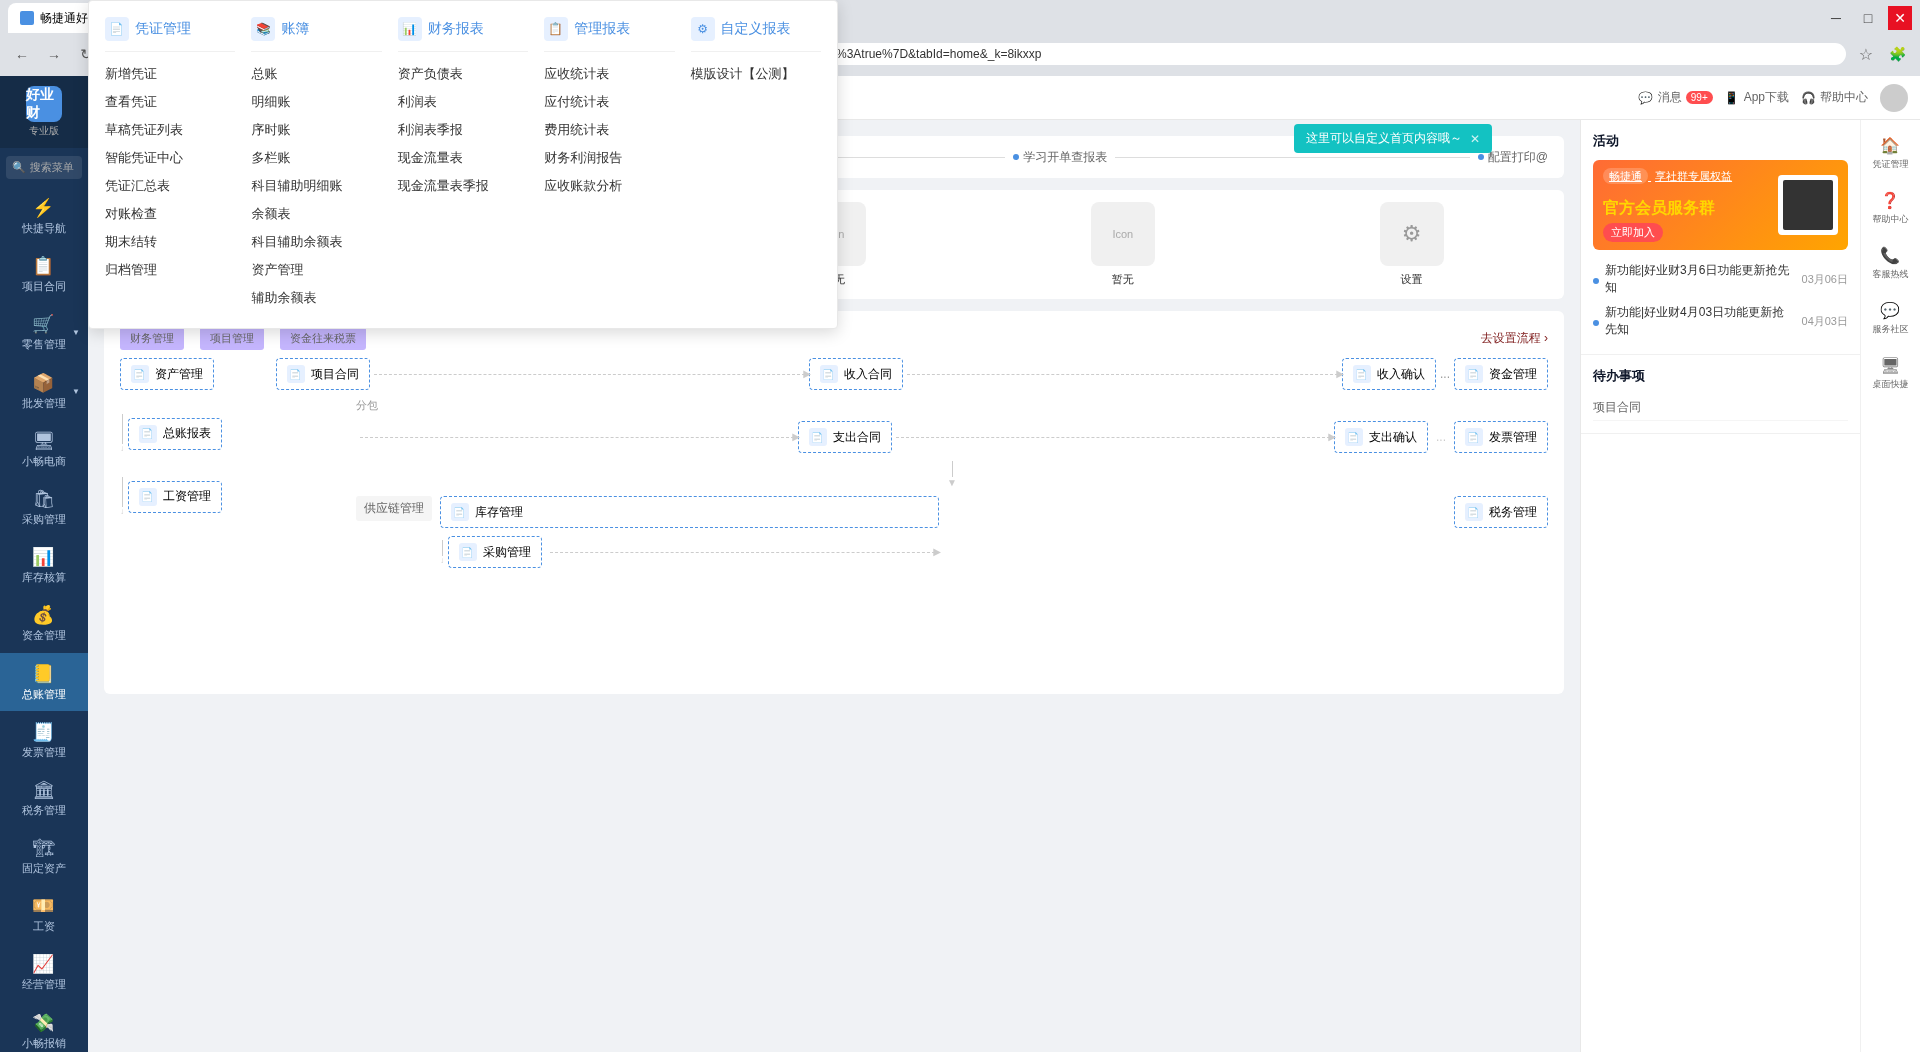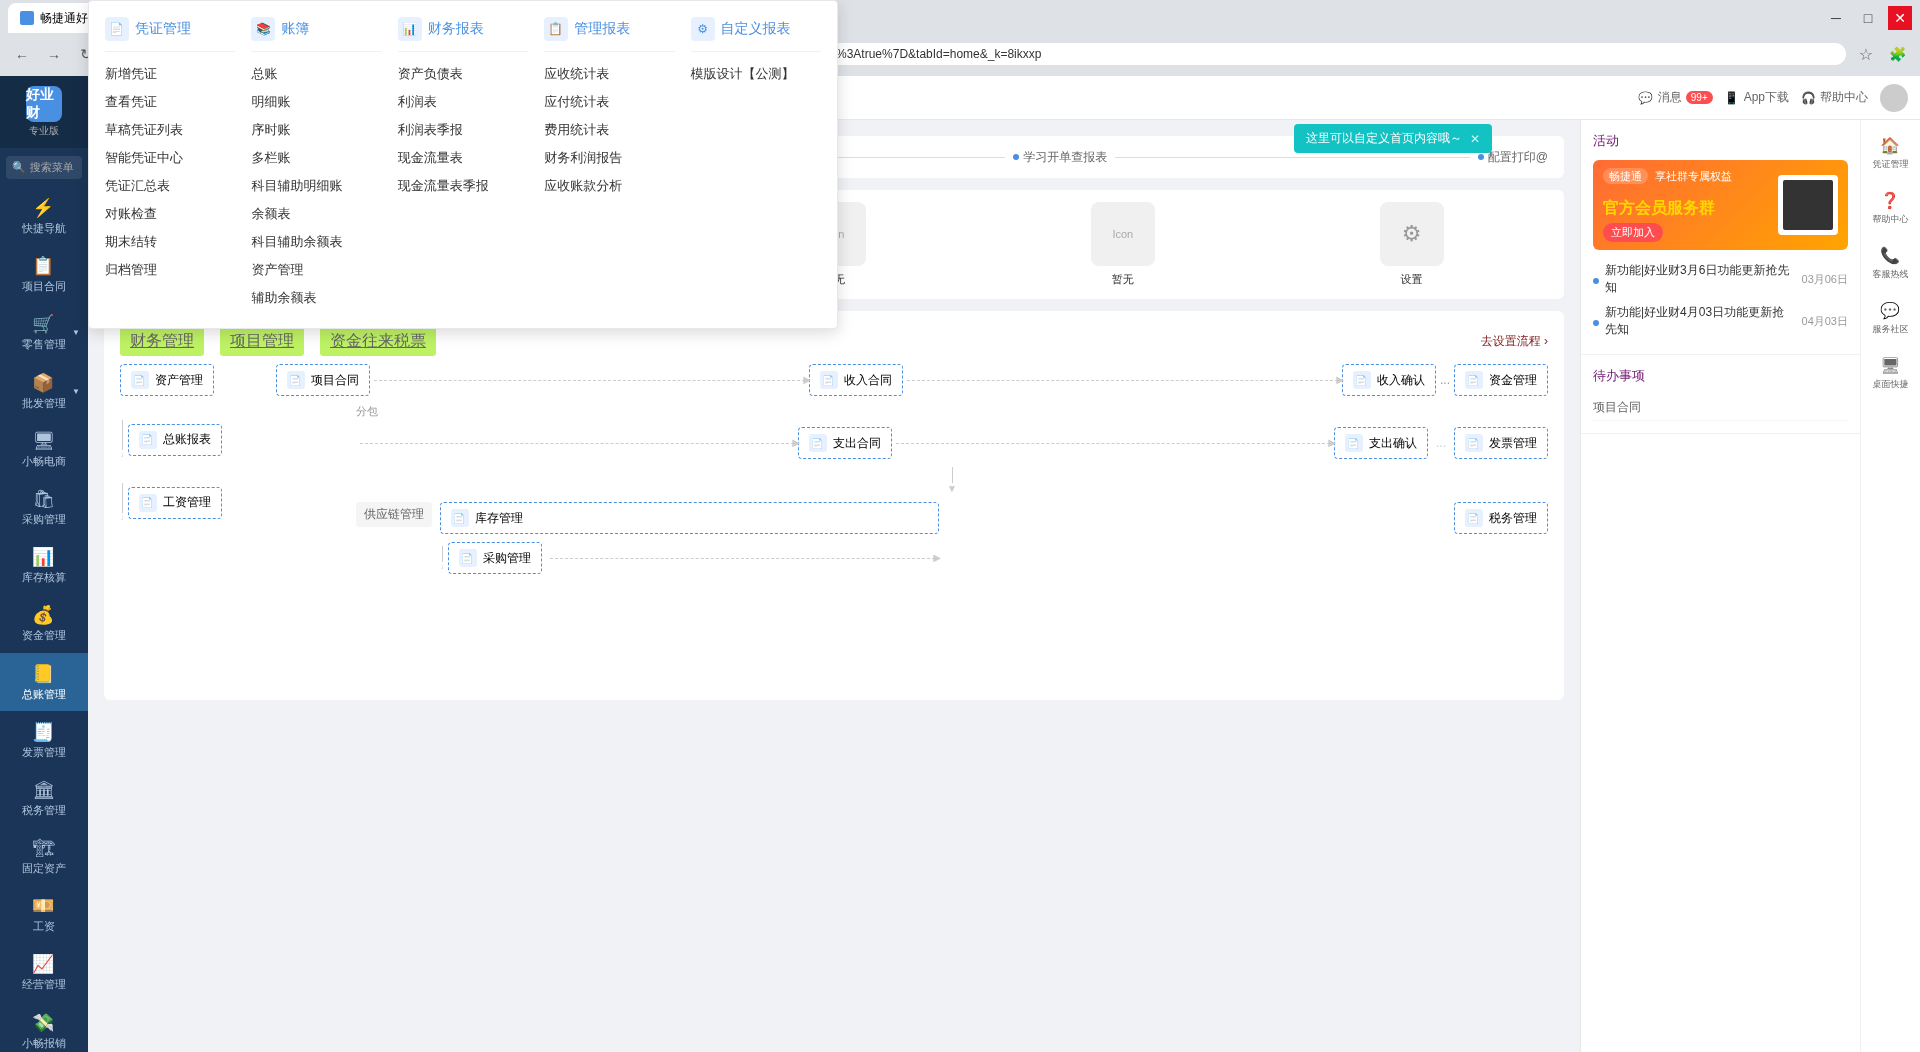--- a/index.html
+++ b/index.html
@@ -81,28 +81,28 @@
 
     
     .icon-grid { display: flex; gap: 8px; background: white; border-radius: 6px; padding: 12px; margin-bottom: 12px; }
     .icon-cell { flex: 1; display: flex; flex-direction: column; align-items: center; gap: 6px; cursor: pointer; }
     .icon-placeholder { width: 64px; height: 64px; background: #f0f0f0; border-radius: 8px; display: flex; align-items: center; justify-content: center; color: #999; font-size: 22px; }
     .icon-label { font-size: 11px; color: #333; }
     .icon-cell.settings-cell .icon-placeholder { background: #f0f0f0; }
 
     
     .flow-section { background: white; border-radius: 6px; padding: 16px; margin-bottom: 12px; }
-    .flow-tag { font-size: 16px; color: #666; background: #bef264; padding: 4px 10px; border-radius: 3px; text-decoration: underline; }
+    .flow-tag { font-size: 11px; color: #666; background: #c4b5fd; padding: 4px 10px; border-radius: 3px; }
     .flow-diagram { position: relative; min-height: 320px; }
     .flow-box { border: 1px dashed #4a90e2; border-radius: 4px; padding: 6px 10px; font-size: 12px; display: flex; align-items: center; gap: 6px; background: white; cursor: pointer; white-space: nowrap; }
     .flow-box-icon { width: 18px; height: 18px; background: #e6f0ff; border-radius: 3px; display: flex; align-items: center; justify-content: center; font-size: 10px; color: #4a90e2; }
 
     
     .r-section { padding: 12px; border-bottom: 1px solid #f0f0f0; }
-    .r-title { font-size: 13px; font-weight: 400; color: #701a75; margin-bottom: 10px; }
+    .r-title { font-size: 13px; font-weight: 700; color: #0f172a; margin-bottom: 10px; }
     .r-banner { background: linear-gradient(135deg, #ff6b35, #ffa500); border-radius: 6px; overflow: hidden; height: 90px; position: relative; display: flex; align-items: center; padding: 10px; }
     .r-banner-title { font-size: 16px; font-weight: bold; color: #ffd700; }
     .r-qr { width: 60px; height: 60px; background: white; border-radius: 4px; margin-left: auto; display: flex; align-items: center; justify-content: center; }
     .r-qr-inner { width: 50px; height: 50px; background: #333; border-radius: 2px; }
     .activity-list { list-style: none; }
     .activity-item { display: flex; align-items: center; gap: 6px; padding: 4px 0; font-size: 12px; color: #333; }
     .activity-dot { width: 6px; height: 6px; border-radius: 50%; background: #4a90e2; margin-top: 4px; flex-shrink: 0; }
     .activity-date { color: #999; margin-left: auto; white-space: nowrap; font-size: 11px; }
     .approve-cards { display: flex; gap: 8px; }
     .approve-card { flex: 1; border-radius: 6px; padding: 8px; text-align: center; }
@@ -457,21 +457,21 @@
           </div>
         </div>
       </div>
 
       <div class="right-panel">
 
         <div class="r-section">
           <div class="r-title">活动</div>
           <div class="r-banner">
             <div style="flex:1;">
-              <div style="color:#fff;font-size:11px;margin-bottom:14px;">
+              <div style="color:#fff;font-size:11px;margin-bottom:14px;text-decoration:underline;">
                 <span style="background:rgba(255,255,255,0.2);padding:2px 6px;border-radius:10px;">畅捷通</span>
                 <span style="margin-left:4px;">享社群专属权益</span>
               </div>
               <div class="r-banner-title">官方会员服务群</div>
               <div style="margin-top:4px;background:#ff4d4f;color:white;display:inline-block;padding:2px 8px;border-radius:10px;font-size:11px;cursor:pointer;">立即加入</div>
             </div>
             <div class="r-qr">
               <div class="r-qr-inner"></div>
             </div>
           </div>

